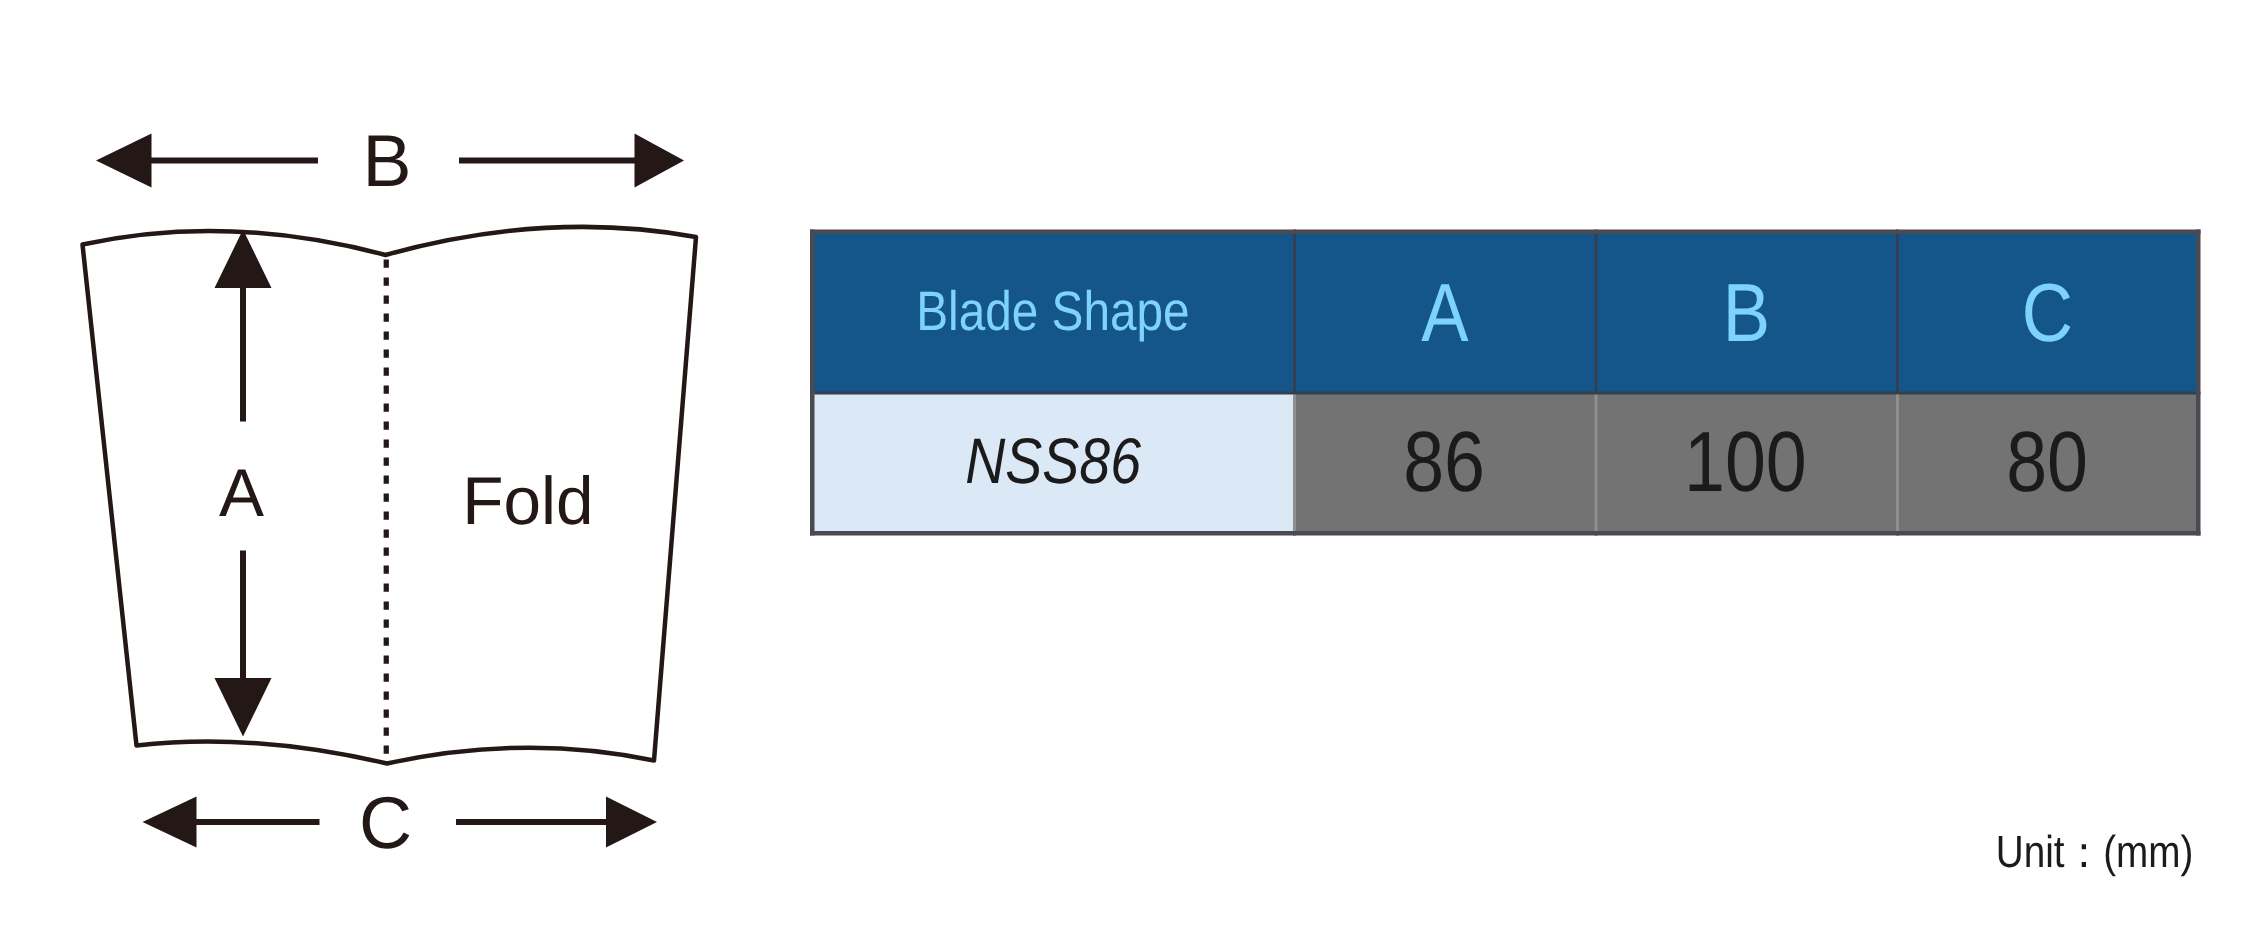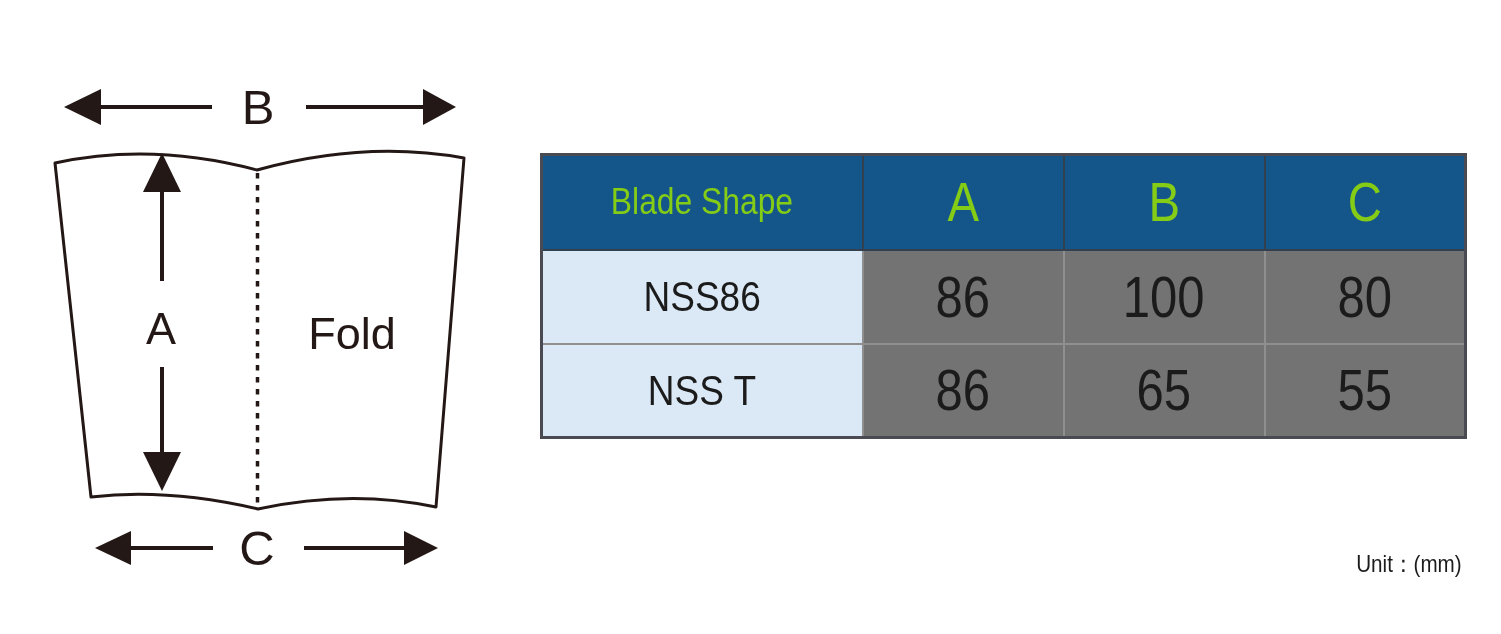--- a/index.html
+++ b/index.html
@@ -22,44 +22,44 @@
   
   .spec-table {
     position: absolute; left: 540px; top: 153px;
     border-collapse: collapse;
     table-layout: fixed;
     border: 3px solid #4a4a52;
   }
   .spec-table td, .spec-table th { padding: 0; text-align: center; vertical-align: middle; }
   .spec-table th {
     background: #15568a;
-    color: #84cc16;
+    color: #7dd3fc;
     font-weight: normal;
     border: 2px solid #32404f;
-    height: 95px;
+    height: 107px;
   }
   .spec-table td {
     border: 2px solid #8f8f8f;
     height: 94px;
     background: #737373;
     color: #1b1b1b;
   }
-  .spec-table td.row-name { background: #dbe9f6; }
+  .spec-table td.row-name { background: #dbe9f6; font-style: italic; }
   .col-shape { width: 321px; }
   .col-dim   { width: 201px; }
   .cond { display: inline-block; transform: scaleX(0.86); transform-origin: center; white-space: nowrap; }
   .hdr-shape { font-size: 37px; }
   .hdr-letter { font-size: 55px; }
   .cell-name { font-size: 43px; }
   .cell-num  { font-size: 57px; }
   
   .unit-note {
     position: absolute; top: 548px; left: 1160px; width: 302px;
     text-align: right;
-    font-size: 24px; color: #1b1b1b;
+    font-size: 30px; color: #1b1b1b;
   }
   .unit-note .cond { transform-origin: right center; }
 </style>
 </head>
 <body>
 
 <div class="diagram-wrap">
   <svg viewBox="0 0 520 634" xmlns="http://www.w3.org/2000/svg">
 
     <path d="M 55 163
@@ -115,24 +115,18 @@
       <th><span class="cond hdr-letter">C</span></th>
     </tr>
   </thead>
   <tbody>
     <tr>
       <td class="row-name"><span class="cond cell-name">NSS86</span></td>
       <td><span class="cond cell-num">86</span></td>
       <td><span class="cond cell-num">100</span></td>
       <td><span class="cond cell-num">80</span></td>
     </tr>
-    <tr>
-      <td class="row-name"><span class="cond cell-name">NSS T</span></td>
-      <td><span class="cond cell-num">86</span></td>
-      <td><span class="cond cell-num">65</span></td>
-      <td><span class="cond cell-num">55</span></td>
-    </tr>
   </tbody>
 </table>
 
 <div class="unit-note">
   <span class="cond">Unit：(mm)</span>
 </div>
 
 </body></html>

